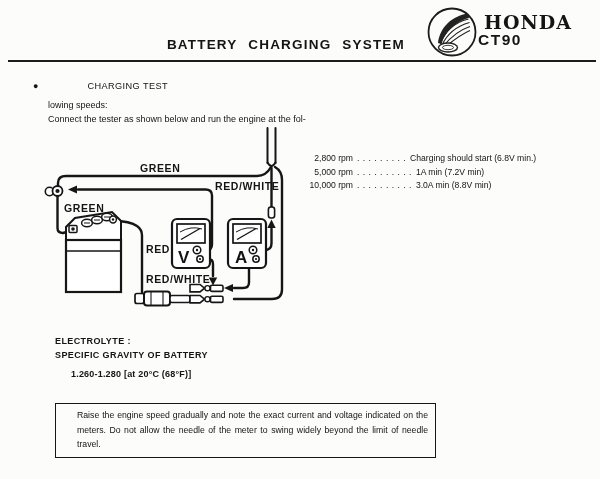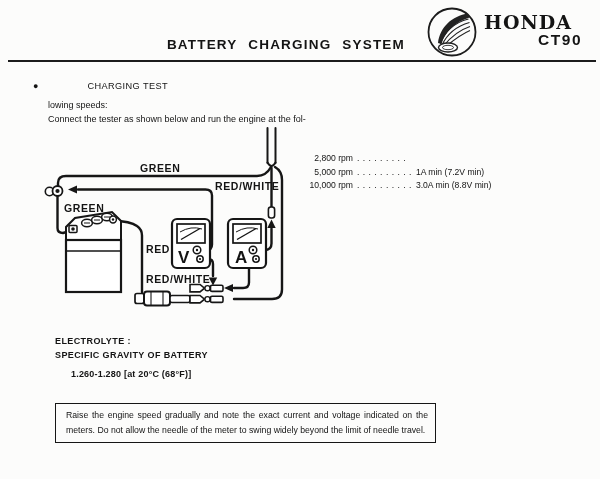--- a/index.html
+++ b/index.html
@@ -12,37 +12,37 @@
     position:absolute;left:160px;top:37px;width:245px;text-align:right;
     font-size:13.5px;font-weight:bold;letter-spacing:1.2px;word-spacing:6px;
   }
   .rule{position:absolute;left:8px;top:60px;width:588px;height:2px;background:#1c1c1c;}
   .logo-svg{position:absolute;left:426px;top:6px;}
   .brand-name{
     position:absolute;left:476px;top:11px;width:104px;text-align:center;
     font-family:"DejaVu Serif",serif;font-weight:bold;font-size:19px;letter-spacing:1px;
   }
   .brand-model{
-    position:absolute;left:478px;top:31px;width:104px;text-align:right;
+    position:absolute;left:478px;top:31px;width:104px;text-align:left;
     font-weight:bold;font-size:15.5px;letter-spacing:1.5px;
   }
   .sect-head{position:absolute;left:33px;top:81px;display:flex;align-items:center;gap:9px;}
   .sect-bullet{font-size:9px;line-height:10px;}
   .sect-label{font-size:9.2px;font-weight:normal;letter-spacing:0.4px;margin-left:40px;}
   .intro{position:absolute;left:48px;top:98px;width:280px;font-size:9px;line-height:14px;}
   .rpm-block{position:absolute;left:299px;top:152px;font-size:8.6px;line-height:13.6px;white-space:nowrap;}
   .rpm-row{display:flex;}
   .rpm-val{width:54px;text-align:right;}
   .rpm-dots{margin:0 4px;letter-spacing:0.5px;}
   .diagram{position:absolute;left:28px;top:124px;}
   .sg-head{position:absolute;left:55px;top:335px;font-size:9px;font-weight:bold;letter-spacing:0.4px;line-height:13.8px;}
   .sg-value{position:absolute;left:71px;top:369px;font-size:9px;font-weight:bold;letter-spacing:0.2px;}
   .note-box{
     position:absolute;left:55px;top:403px;width:381px;box-sizing:border-box;
-    border:1.5px solid #161616;padding:4px 7px 5px 10px;
+    border:1.5px solid #161616;padding:4px 7px 5px 21px;
   }
   .note-text{font-size:8.7px;line-height:14.6px;text-align:justify;}
   svg text{font-family:"Liberation Sans",sans-serif;}
   .wire-label{font-size:10.5px;font-weight:bold;letter-spacing:0.6px;fill:#141414;}
   .meter-letter{font-size:17px;font-weight:bold;fill:#141414;}
 </style>
 </head>
 <body>
 
 <div class="page">
@@ -71,20 +71,21 @@
   </div>
   <div class="intro">
     <div>lowing speeds:</div>
     <div>Connect the tester as shown below and run the engine at the fol-</div>
   </div>
 
   <div class="rpm-block">
     <div class="rpm-row">
       <span class="rpm-val">2,800 rpm</span>
       <span class="rpm-dots">. . . . . . . . .</span>
+      <span class="rpm-res">Charging should start (6.8V min.)</span>
     </div>
     <div class="rpm-row">
       <span class="rpm-val">5,000 rpm</span>
       <span class="rpm-dots">. . . . . . . . . .</span>
       <span class="rpm-res">1A min (7.2V min)</span>
     </div>
     <div class="rpm-row">
       <span class="rpm-val">10,000 rpm</span>
       <span class="rpm-dots">. . . . . . . . . .</span>
       <span class="rpm-res">3.0A min (8.8V min)</span>

